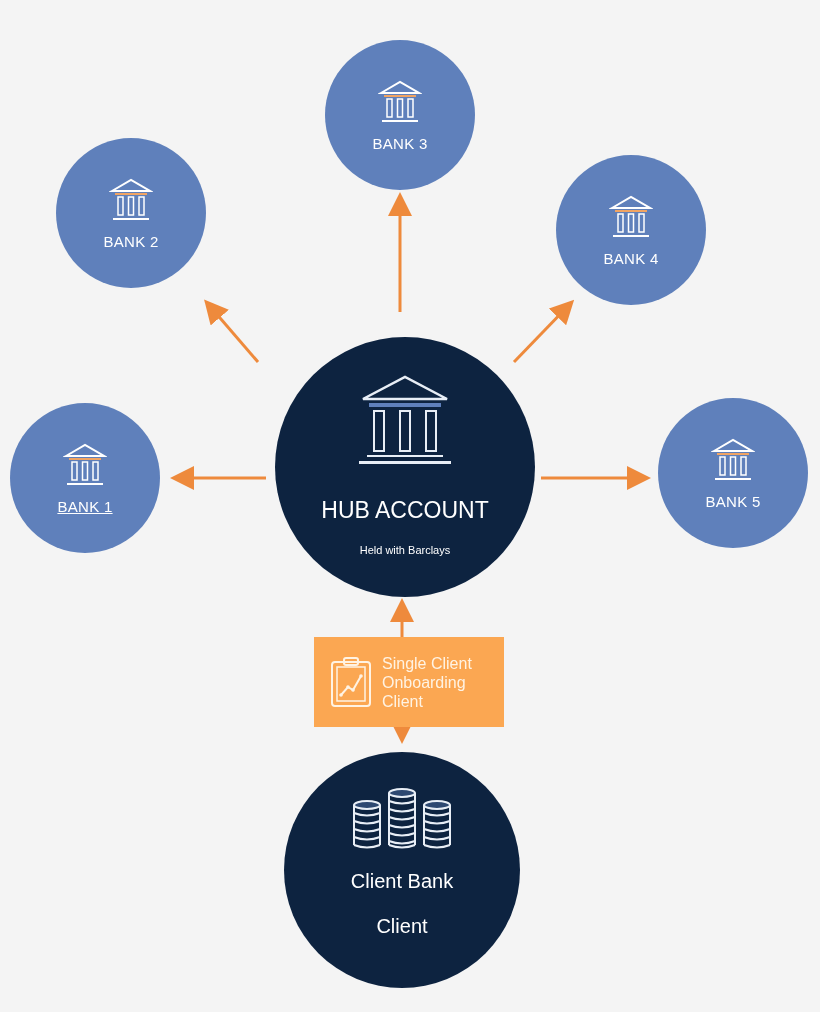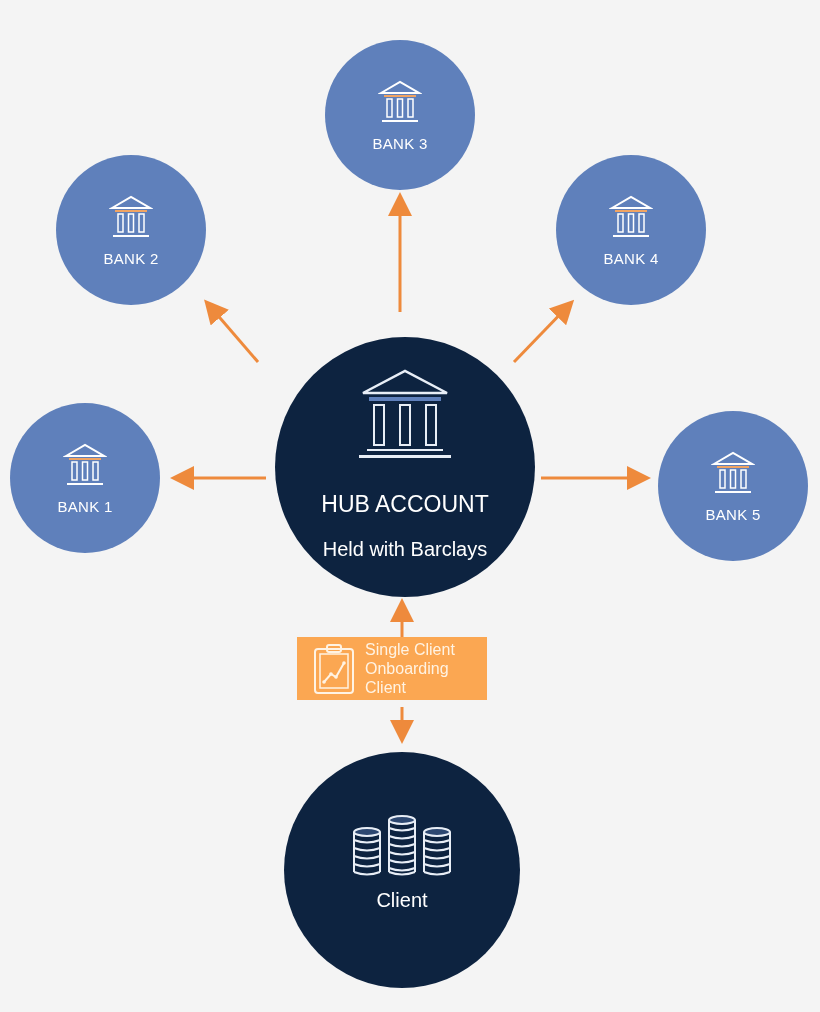--- a/index.html
+++ b/index.html
@@ -2,25 +2,25 @@
 <html><head>
 <meta charset="utf-8">
 <style>
   html,body{margin:0;padding:0;}
   body{width:820px;height:1012px;background:#f4f4f4;position:relative;overflow:hidden;font-family:"Liberation Sans",sans-serif;}
   .circle{position:absolute;border-radius:50%;display:flex;flex-direction:column;align-items:center;justify-content:center;color:#fff;}
   .bank{width:150px;height:150px;background:#5f80bb;}
   .bank .label{font-size:15px;margin-top:10px;letter-spacing:.3px;}
   .hub{left:275px;top:337px;width:260px;height:260px;background:#0d2340;}
   .hub .title{font-size:23px;margin-top:30px;}
-  .hub .sub{font-size:20px;margin-top:20px;}
+  .hub .sub{font-size:11px;margin-top:20px;}
   .client{left:284px;top:752px;width:236px;height:236px;background:#0d2340;}
   .client .t{font-size:20px;line-height:45px;text-align:center;}
   svg.lines{position:absolute;left:0;top:0;}
-  .onboard{position:absolute;left:297px;top:637px;width:190px;height:63px;background:#fba752;display:flex;align-items:center;}
+  .onboard{position:absolute;left:314px;top:637px;width:190px;height:90px;background:#fba752;display:flex;align-items:center;}
   .onboard .txt{color:#fff3e3;font-size:16px;line-height:19px;margin-left:10px;}
 </style>
 </head>
 <body>
 
 <svg class="lines" width="820" height="1012">
   <defs>
     <marker id="ah" markerWidth="8" markerHeight="8" refX="6" refY="4" orient="auto">
       <path d="M0,0 L8,4 L0,8 Z" fill="#ee8a3c"></path>
     </marker>
@@ -29,32 +29,32 @@
     <line x1="400" y1="312" x2="400" y2="198"></line>
     <line x1="258" y1="362" x2="208" y2="304"></line>
     <line x1="514" y1="362" x2="570" y2="304"></line>
     <line x1="266" y1="478" x2="176" y2="478"></line>
     <line x1="541" y1="478" x2="645" y2="478"></line>
     <line x1="402" y1="637" x2="402" y2="604"></line>
     <line x1="402" y1="707" x2="402" y2="738"></line>
   </g>
 </svg>
 
-<div class="circle bank" style="left:10px;top:403px;">
+<div class="circle bank" style="left:10px;top:403px;text-decoration:underline;">
   <svg width="44" height="46" viewBox="0 0 44 46">
       <path d="M3 14 L22 3 L41 14 Z" fill="none" stroke="#fff" stroke-width="2"></path>
       <rect x="6" y="16" width="32" height="2" fill="#f0a463"></rect>
       <rect x="9" y="20" width="5" height="18" fill="none" stroke="#fff" stroke-width="1.5"></rect>
       <rect x="19.5" y="20" width="5" height="18" fill="none" stroke="#fff" stroke-width="1.5"></rect>
       <rect x="30" y="20" width="5" height="18" fill="none" stroke="#fff" stroke-width="1.5"></rect>
       <rect x="4" y="41" width="36" height="2" fill="#fff"></rect>
     </svg>
   <span class="label">BANK 1</span>
 </div>
-<div class="circle bank" style="left:56px;top:155px;">
+<div class="circle bank" style="left:56px;top:138px;">
   <svg width="44" height="46" viewBox="0 0 44 46">
       <path d="M3 14 L22 3 L41 14 Z" fill="none" stroke="#fff" stroke-width="2"></path>
       <rect x="6" y="16" width="32" height="2" fill="#f0a463"></rect>
       <rect x="9" y="20" width="5" height="18" fill="none" stroke="#fff" stroke-width="1.5"></rect>
       <rect x="19.5" y="20" width="5" height="18" fill="none" stroke="#fff" stroke-width="1.5"></rect>
       <rect x="30" y="20" width="5" height="18" fill="none" stroke="#fff" stroke-width="1.5"></rect>
       <rect x="4" y="41" width="36" height="2" fill="#fff"></rect>
     </svg>
   <span class="label">BANK 2</span>
 </div>
@@ -73,21 +73,21 @@
   <svg width="44" height="46" viewBox="0 0 44 46">
       <path d="M3 14 L22 3 L41 14 Z" fill="none" stroke="#fff" stroke-width="2"></path>
       <rect x="6" y="16" width="32" height="2" fill="#f0a463"></rect>
       <rect x="9" y="20" width="5" height="18" fill="none" stroke="#fff" stroke-width="1.5"></rect>
       <rect x="19.5" y="20" width="5" height="18" fill="none" stroke="#fff" stroke-width="1.5"></rect>
       <rect x="30" y="20" width="5" height="18" fill="none" stroke="#fff" stroke-width="1.5"></rect>
       <rect x="4" y="41" width="36" height="2" fill="#fff"></rect>
     </svg>
   <span class="label">BANK 4</span>
 </div>
-<div class="circle bank" style="left:658px;top:411px;">
+<div class="circle bank" style="left:658px;top:398px;">
   <svg width="44" height="46" viewBox="0 0 44 46">
       <path d="M3 14 L22 3 L41 14 Z" fill="none" stroke="#fff" stroke-width="2"></path>
       <rect x="6" y="16" width="32" height="2" fill="#f0a463"></rect>
       <rect x="9" y="20" width="5" height="18" fill="none" stroke="#fff" stroke-width="1.5"></rect>
       <rect x="19.5" y="20" width="5" height="18" fill="none" stroke="#fff" stroke-width="1.5"></rect>
       <rect x="30" y="20" width="5" height="18" fill="none" stroke="#fff" stroke-width="1.5"></rect>
       <rect x="4" y="41" width="36" height="2" fill="#fff"></rect>
     </svg>
   <span class="label">BANK 5</span>
 </div>
@@ -131,14 +131,15 @@
       <path d="M2 18 V58 M28 18 V58"></path>
       <path d="M2 26 Q15 31 28 26 M2 34 Q15 39 28 34 M2 42 Q15 47 28 42 M2 50 Q15 55 28 50 M2 58 Q15 63 28 58"></path>
       <ellipse cx="50" cy="6" rx="13" ry="4" fill="#5f80bb" fill-opacity=".4"></ellipse>
       <path d="M37 6 V58 M63 6 V58"></path>
       <path d="M37 14 Q50 19 63 14 M37 22 Q50 27 63 22 M37 30 Q50 35 63 30 M37 38 Q50 43 63 38 M37 46 Q50 51 63 46 M37 54 Q50 59 63 54 M37 58 Q50 63 63 58"></path>
       <ellipse cx="85" cy="18" rx="13" ry="4" fill="#5f80bb" fill-opacity=".4"></ellipse>
       <path d="M72 18 V58 M98 18 V58"></path>
       <path d="M72 26 Q85 31 98 26 M72 34 Q85 39 98 34 M72 42 Q85 47 98 42 M72 50 Q85 55 98 50 M72 58 Q85 63 98 58"></path>
     </g>
   </svg>
+  <span class="t" style="margin-top:8px">Client Bank</span>
   <span class="t">Client</span>
 </div>
 
 </body></html>

